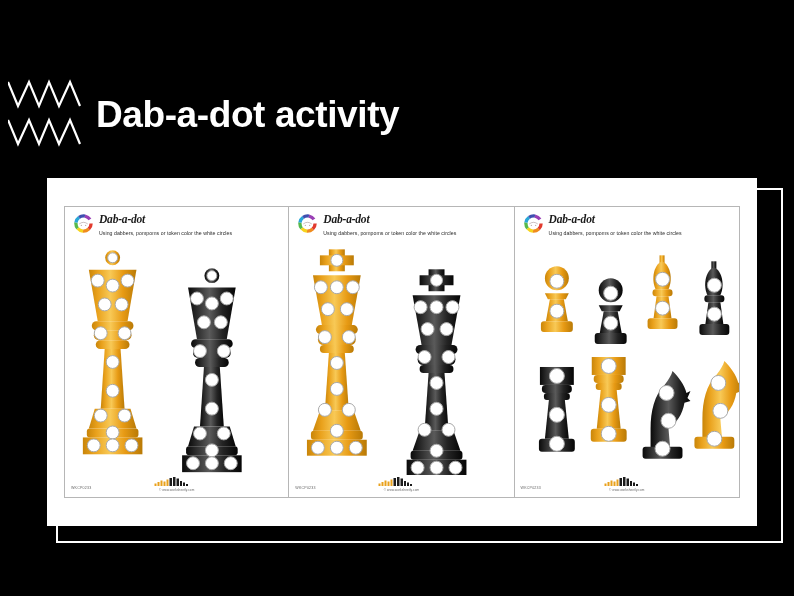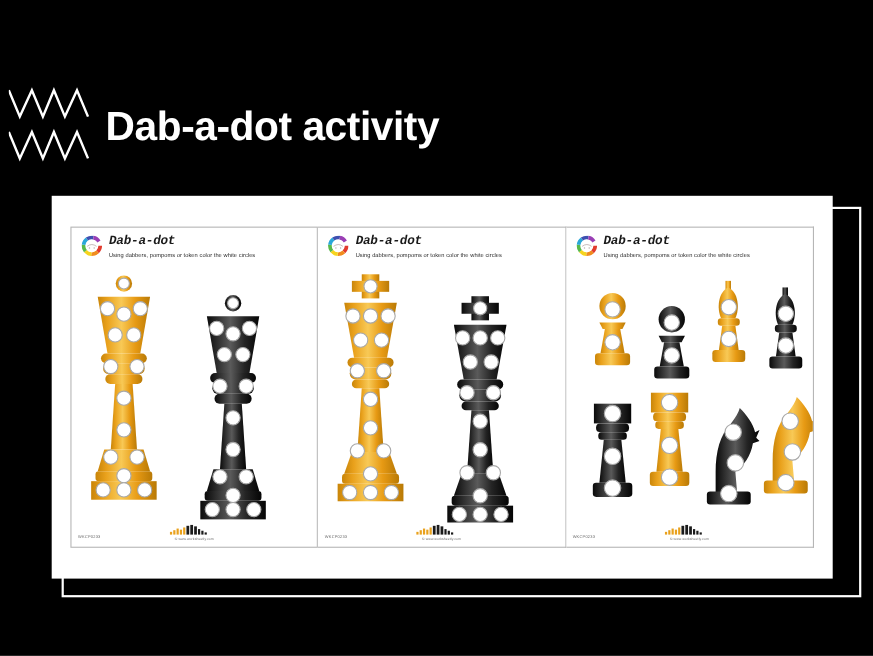--- a/index.html
+++ b/index.html
@@ -91,21 +91,21 @@
   }
   .brand-logo {
     position: absolute;
     left: 0; top: 1px;
     width: 19px; height: 19px;
   }
   .card-title {
     position: absolute;
     left: 25px;
     top: 0px;
-    font-family: Liberation Mono, monospace;
+    font-family: Liberation Serif, serif;
     font-style: italic;
     font-weight: bold;
     font-size: 11.5px;
     color: #1a1a1a;
     letter-spacing: -0.2px;
     white-space: nowrap;
   }
   .card-subtitle {
     position: absolute;
     left: 25px;

